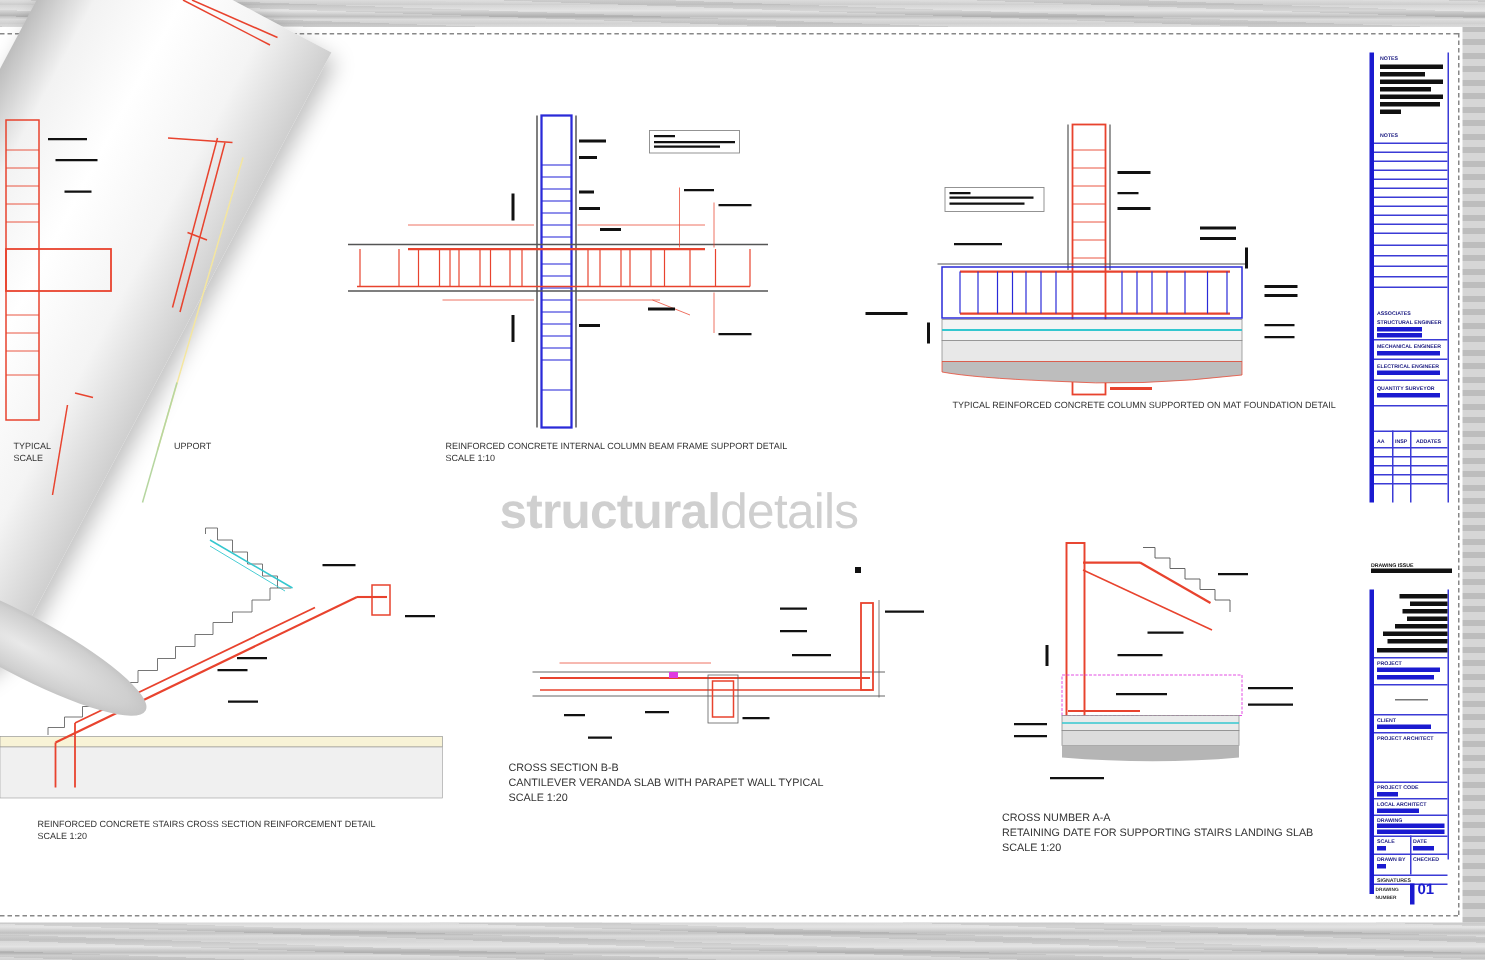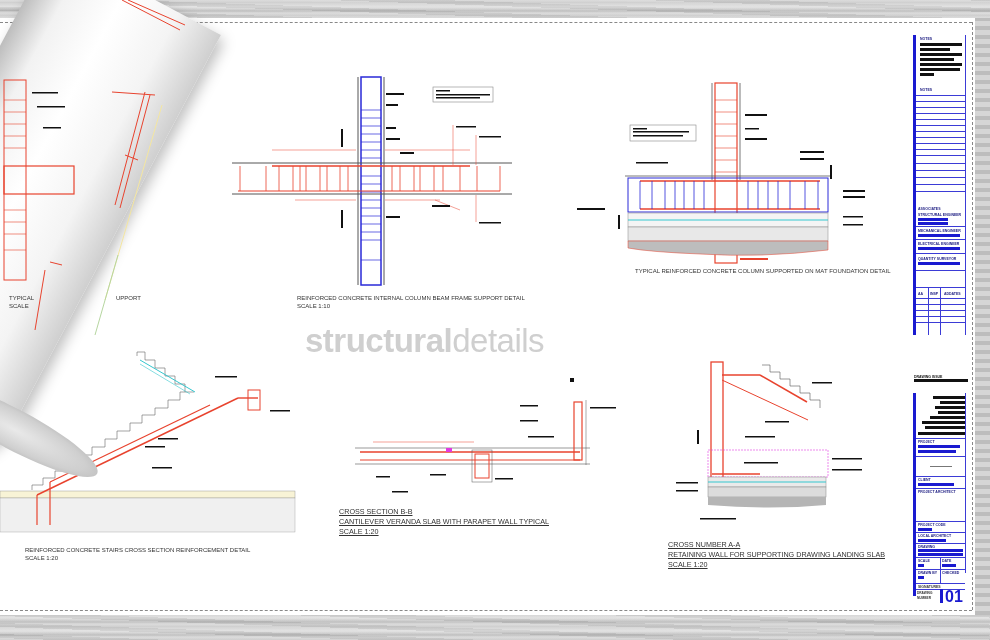--- a/index.html
+++ b/index.html
@@ -5,32 +5,32 @@
   html,body{margin:0;padding:0;}
   body{width:990px;height:640px;position:relative;overflow:hidden;font-family:"Liberation Sans",sans-serif;
     background:repeating-linear-gradient(0deg,#c9c9c9 0px,#d8d8d8 3px,#b9b9b9 5px,#e0e0e0 9px,#cfcfcf 13px);}
   .wood-grain{position:absolute;inset:0;background:repeating-linear-gradient(2deg,rgba(255,255,255,0.15) 0 2px,rgba(0,0,0,0.05) 2px 6px,rgba(255,255,255,0.1) 6px 11px);}
   .sheet{position:absolute;left:0;top:18px;width:990px;height:597px;background:#fff;}
   .sheet-right-edge{position:absolute;left:975px;top:18px;width:15px;height:597px;background:repeating-linear-gradient(0deg,#bdbdbd 0 4px,#d6d6d6 4px 9px);}
   .border-dash-top{position:absolute;left:0;top:22px;width:972px;border-top:1px dashed #888;}
   .border-dash-bottom{position:absolute;left:0;top:610px;width:972px;border-top:1px dashed #888;}
   .border-dash-right{position:absolute;left:972px;top:22px;height:588px;border-left:1px dashed #888;}
   .caption{position:absolute;font-size:6px;color:#333;line-height:8px;white-space:nowrap;}
-  .caption-lg{position:absolute;font-size:7.2px;color:#333;line-height:10px;white-space:nowrap;text-decoration:underline;}
-  .watermark{position:absolute;left:305px;top:322px;font-size:33px;letter-spacing:-0.5px;color:#cfcfcf;white-space:nowrap;}
+  .caption-lg{position:absolute;font-size:7.2px;color:#333;line-height:10px;white-space:nowrap;}
+  .watermark{position:absolute;left:333px;top:322px;font-size:33px;letter-spacing:-0.5px;color:#cfcfcf;white-space:nowrap;}
   .watermark b{font-weight:bold;}
   .watermark span.light{font-weight:normal;}
   svg{position:absolute;overflow:visible;}
   .tb{position:absolute;border-left:3px solid #1a1ad0;}
   .tb-label{position:absolute;font-size:3.5px;color:#1a1a80;white-space:nowrap;font-weight:bold;}
   .tb-line{position:absolute;height:0;border-top:1px solid #3b3bd6;}
   .tb-vline{position:absolute;width:0;border-left:1px solid #3b3bd6;}
   .redact{position:absolute;background:#111;height:3px;}
   .blueblk{position:absolute;background:#1a1ad0;height:3px;}
-  .dwg-num{position:absolute;left:945px;top:588px;font-size:16px;font-weight:bold;color:#1a1ad0;}
+  .dwg-num{position:absolute;left:945px;top:588px;font-size:10px;font-weight:bold;color:#1a1ad0;}
   .roll{position:absolute;left:-80px;top:-40px;width:190px;height:520px;transform:rotate(28deg);transform-origin:50% 50%;
     background:linear-gradient(90deg,#bdbdbd 0%,#f2f2f2 18%,#ffffff 45%,#f4f4f4 75%,#cfcfcf 100%);border-radius:0 0 95px 95px;
     box-shadow:6px 4px 14px rgba(0,0,0,0.25);}
   .roll-end{position:absolute;left:-78px;top:410px;width:186px;height:40px;border-radius:50%;transform:rotate(28deg);
     background:radial-gradient(ellipse at center,#e9e9e9 0%,#cfcfcf 60%,#a9a9a9 100%);}
 </style>
 </head>
 <body>
 
 <div class="wood-grain"></div>
@@ -308,21 +308,21 @@
 </div>
 
 <div class="caption-lg" style="left:339px;top:507px;">
   <div>CROSS SECTION B-B</div>
   <div>CANTILEVER VERANDA SLAB WITH PARAPET WALL TYPICAL</div>
   <div>SCALE 1:20</div>
 </div>
 
 <div class="caption-lg" style="left:668px;top:540px;">
   <div>CROSS NUMBER A-A</div>
-  <div>RETAINING WALL FOR SUPPORTING DRAWING LANDING SLAB</div>
+  <div>RETAINING DATE FOR SUPPORTING STAIRS LANDING SLAB</div>
   <div>SCALE 1:20</div>
 </div>
 
 <div class="tb" style="left:913px;top:35px;height:300px;"></div>
 <div class="tb-vline" style="left:965px;top:35px;height:300px;"></div>
 <div class="tb-label" style="left:920px;top:37px;">NOTES</div>
 <div class="redact" style="left:920px;top:43px;width:42px;"></div>
 <div class="redact" style="left:920px;top:48px;width:30px;"></div>
 <div class="redact" style="left:920px;top:53px;width:42px;"></div>
 <div class="redact" style="left:920px;top:58px;width:34px;"></div>

